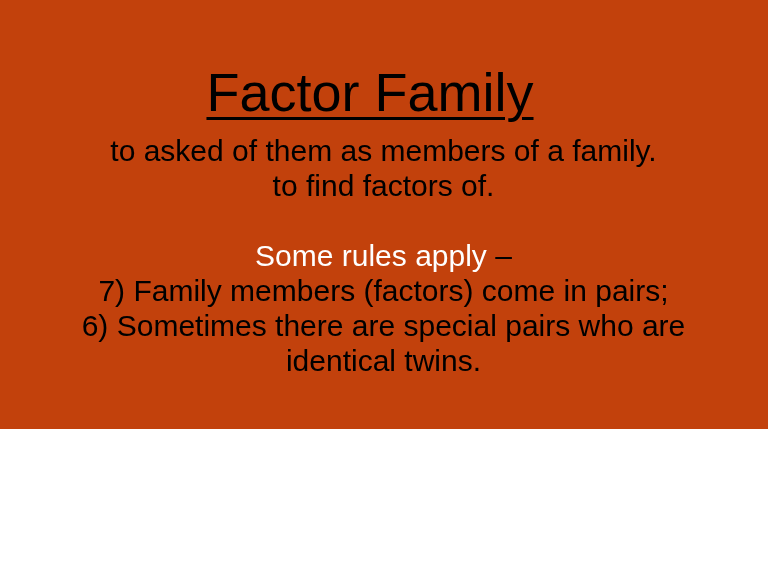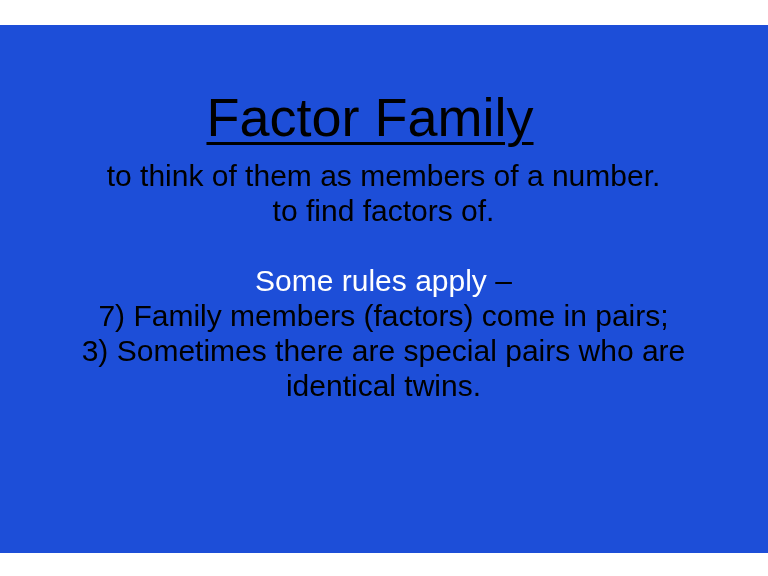--- a/index.html
+++ b/index.html
@@ -10,25 +10,24 @@
   body {
     width: 768px;
     height: 576px;
     overflow: hidden;
     font-family: "Liberation Sans", sans-serif;
   }
 
   .slide {
     position: relative;
     width: 768px;
-    height: 528px;
-    background: #1d4ed8;
+    height: 429px;
+    background: #c2410c;
     box-sizing: border-box;
     overflow: hidden;
-    margin-top: 25px;
   }
 
   
   .title-area {
     position: absolute;
     left: 0;
     top: 28px;
     width: 740px;
     text-align: center;
   }
@@ -92,26 +91,26 @@
 
 <div class="slide">
 
   <div class="title-area">
     <h1 class="slide-title">Factor Family</h1>
   </div>
 
   <div class="body-area">
 
     <div class="para-centered">
-      <span class="line">to think of them as members of a number.</span>
+      <span class="line">to asked of them as members of a family.</span>
       <span class="line">to find factors of.</span>
     </div>
 
     <span class="spacer-line"></span>
 
     <div class="rules-block">
       <span class="line"><span class="rules-heading-text">Some rules apply</span><span class="rules-heading-dash"> –</span></span>
       <span class="line">7) Family members (factors) come in pairs;</span>
-      <span class="line wrap">3) Sometimes there are special pairs who are identical twins.</span>
+      <span class="line wrap">6) Sometimes there are special pairs who are identical twins.</span>
     </div>
 
   </div>
 </div>
 
 </body></html>

